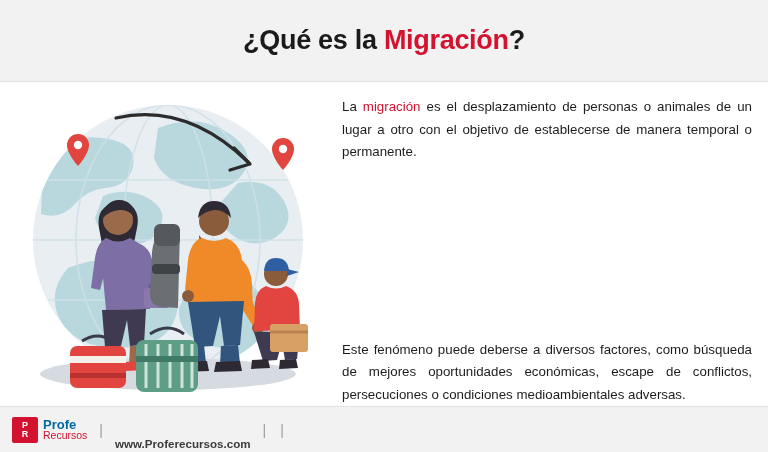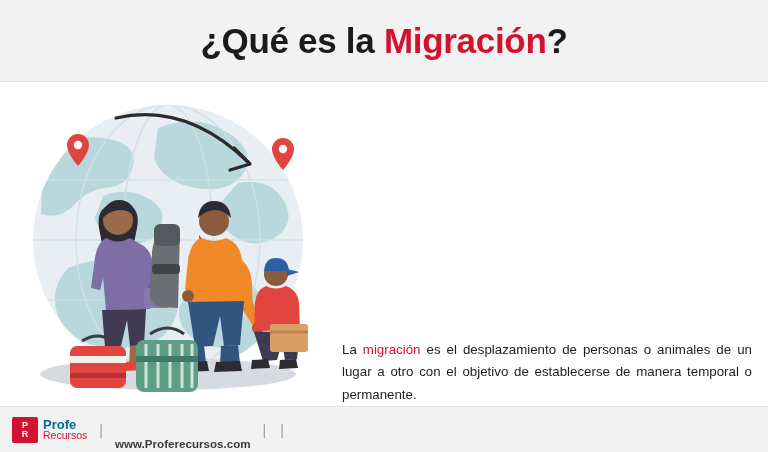--- a/index.html
+++ b/index.html
@@ -22,21 +22,21 @@
   .header {
     height: 82px;
     background: #f2f2f2;
     display: flex;
     align-items: center;
     justify-content: center;
     border-bottom: 1px solid #e3e3e3;
     flex: 0 0 auto;
   }
   .title {
-    font-size: 35px;
+    font-size: 27px;
     font-weight: bold;
     letter-spacing: -0.3px;
     color: #1b1b1b;
     white-space: nowrap;
   }
   .title .accent { color: #d2122e; }
 
   
   .body {
     flex: 1 1 auto;
@@ -54,21 +54,21 @@
     position: relative;
   }
   .illo-svg { display: block; width: 318px; height: 320px; }
 
   
   .content {
     flex: 1 1 auto;
     padding: 8px 6px 0 16px;
     display: flex;
     flex-direction: column;
-    justify-content: flex-end;
+    justify-content: space-between;
   }
   .para {
     font-size: 13.3px;
     line-height: 22.5px;
     color: #1d1d1d;
     text-align: justify;
     margin: 0 0 17px 0;
     font-family: "Liberation Sans", sans-serif;
   }
   .para:last-child { margin-bottom: 0; }
@@ -251,20 +251,23 @@
           <rect x="262" y="236" width="38" height="28" rx="3" fill="#d9a066"></rect>
           <path d="M262 244 h38" stroke="#b8834f" stroke-width="3"></path>
         </g>
       </svg>
     </div>
 
     <div class="content">
       <p class="para">
         <span>La </span><span class="hl">migración</span><span> es el desplazamiento de personas o animales de un lugar a otro con el objetivo de establecerse de manera temporal o permanente.</span>
       </p>
+      <p class="para">
+        <span>Este fenómeno puede deberse a diversos factores, como búsqueda de mejores oportunidades económicas, escape de conflictos, persecuciones o condiciones medioambientales adversas.</span>
+      </p>
     </div>
   </div>
 
   <div class="footer">
     <div class="logo">
       <div class="logo-mark">
         <span>P</span>
         <span>R</span>
       </div>
       <div class="logo-words">

